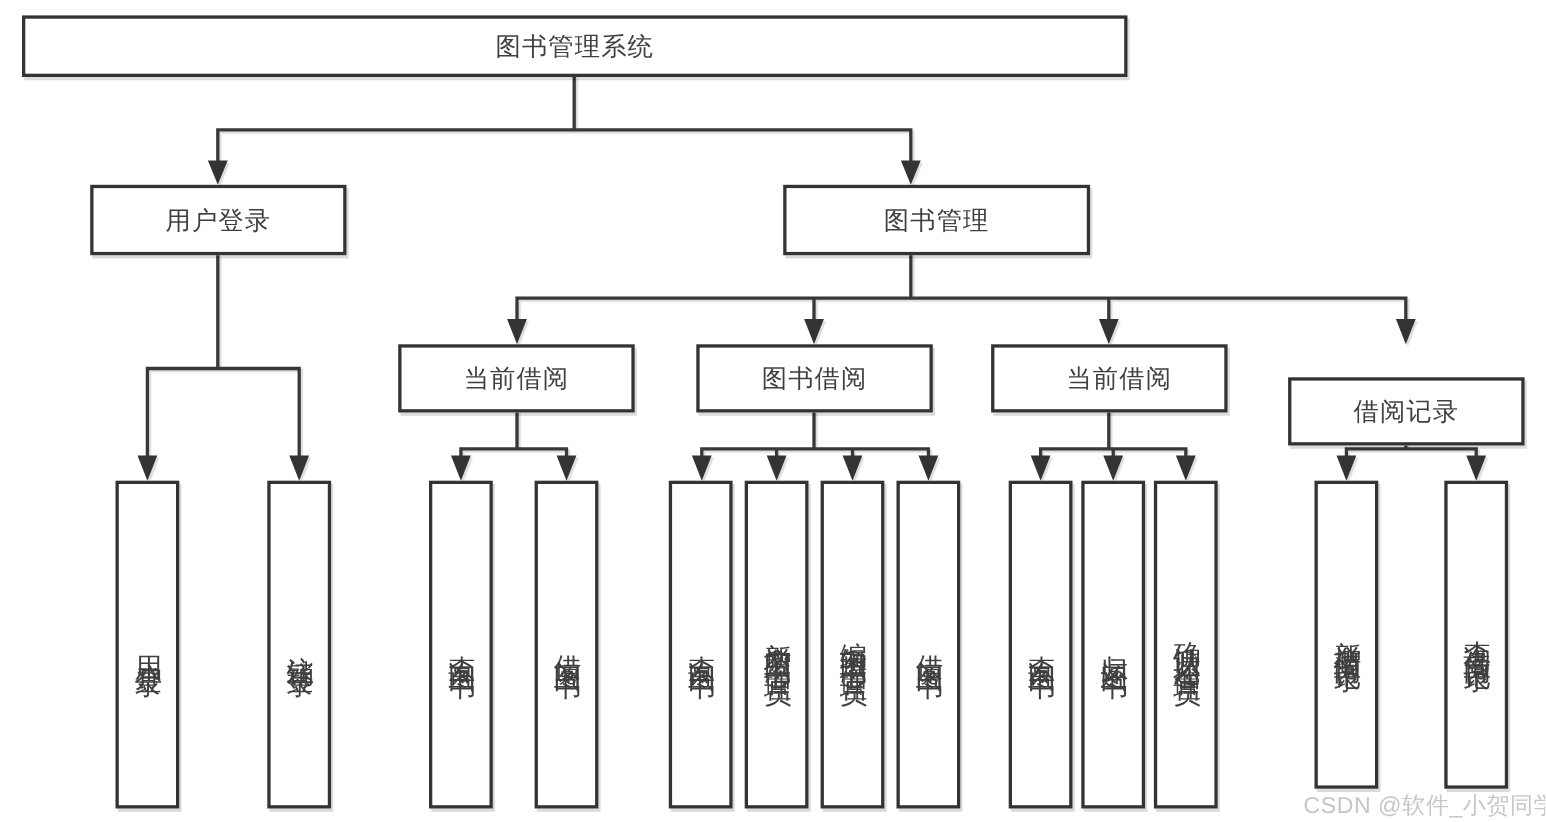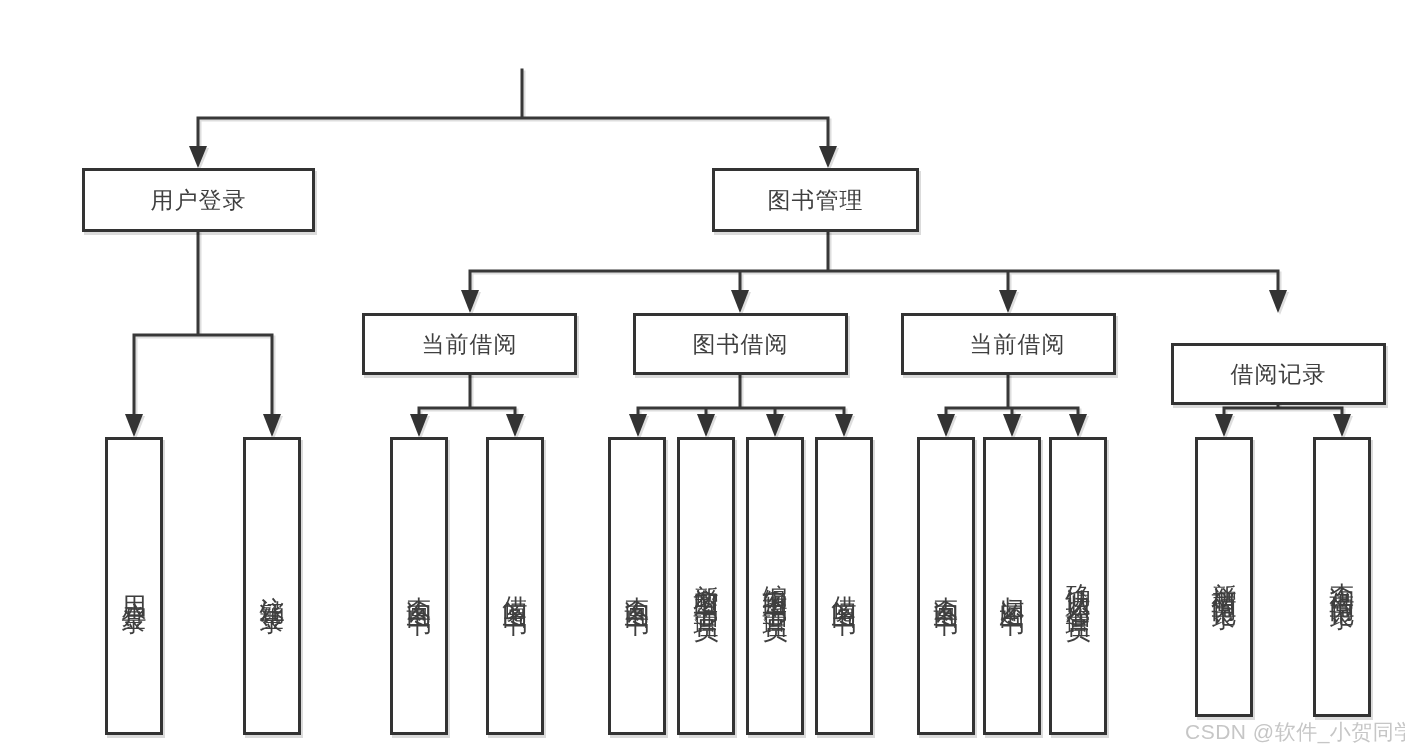--- a/index.html
+++ b/index.html
@@ -87,25 +87,28 @@
     <path d="M1008 375 V408 M946 408 H1078 M946 408 V416 M1012 408 V416 M1078 408 V416"></path>
     <polygon points="937,414 955,414 946,437"></polygon>
     <polygon points="1003,414 1021,414 1012,437"></polygon>
     <polygon points="1069,414 1087,414 1078,437"></polygon>
 
     <path d="M1278 375 V408 M1224 408 H1342 M1224 408 V416 M1342 408 V416"></path>
     <polygon points="1215,414 1233,414 1224,437"></polygon>
     <polygon points="1333,414 1351,414 1342,437"></polygon>
   </svg>
 
+  <div class="box hbox" style="left:20px; top:14px; width:1005px; height:56px;">
+    <span>图书管理系统</span>
+  </div>
 
   <div class="box hbox" style="left:82px; top:168px; width:233px; height:64px;">
     <span>用户登录</span>
   </div>
-  <div class="box hbox" style="left:712px; top:168px; width:207px; height:64px;">
+  <div class="box hbox" style="left:712px; top:168px; width:279px; height:64px;">
     <span>图书管理</span>
   </div>
 
   <div class="box hbox" style="left:362px; top:313px; width:215px; height:62px;">
     <span>当前借阅</span>
   </div>
   <div class="box hbox" style="left:633px; top:313px; width:215px; height:62px;">
     <span>图书借阅</span>
   </div>
   <div class="box hbox" style="left:901px; top:313px; width:215px; height:62px;padding-left:18px;">

